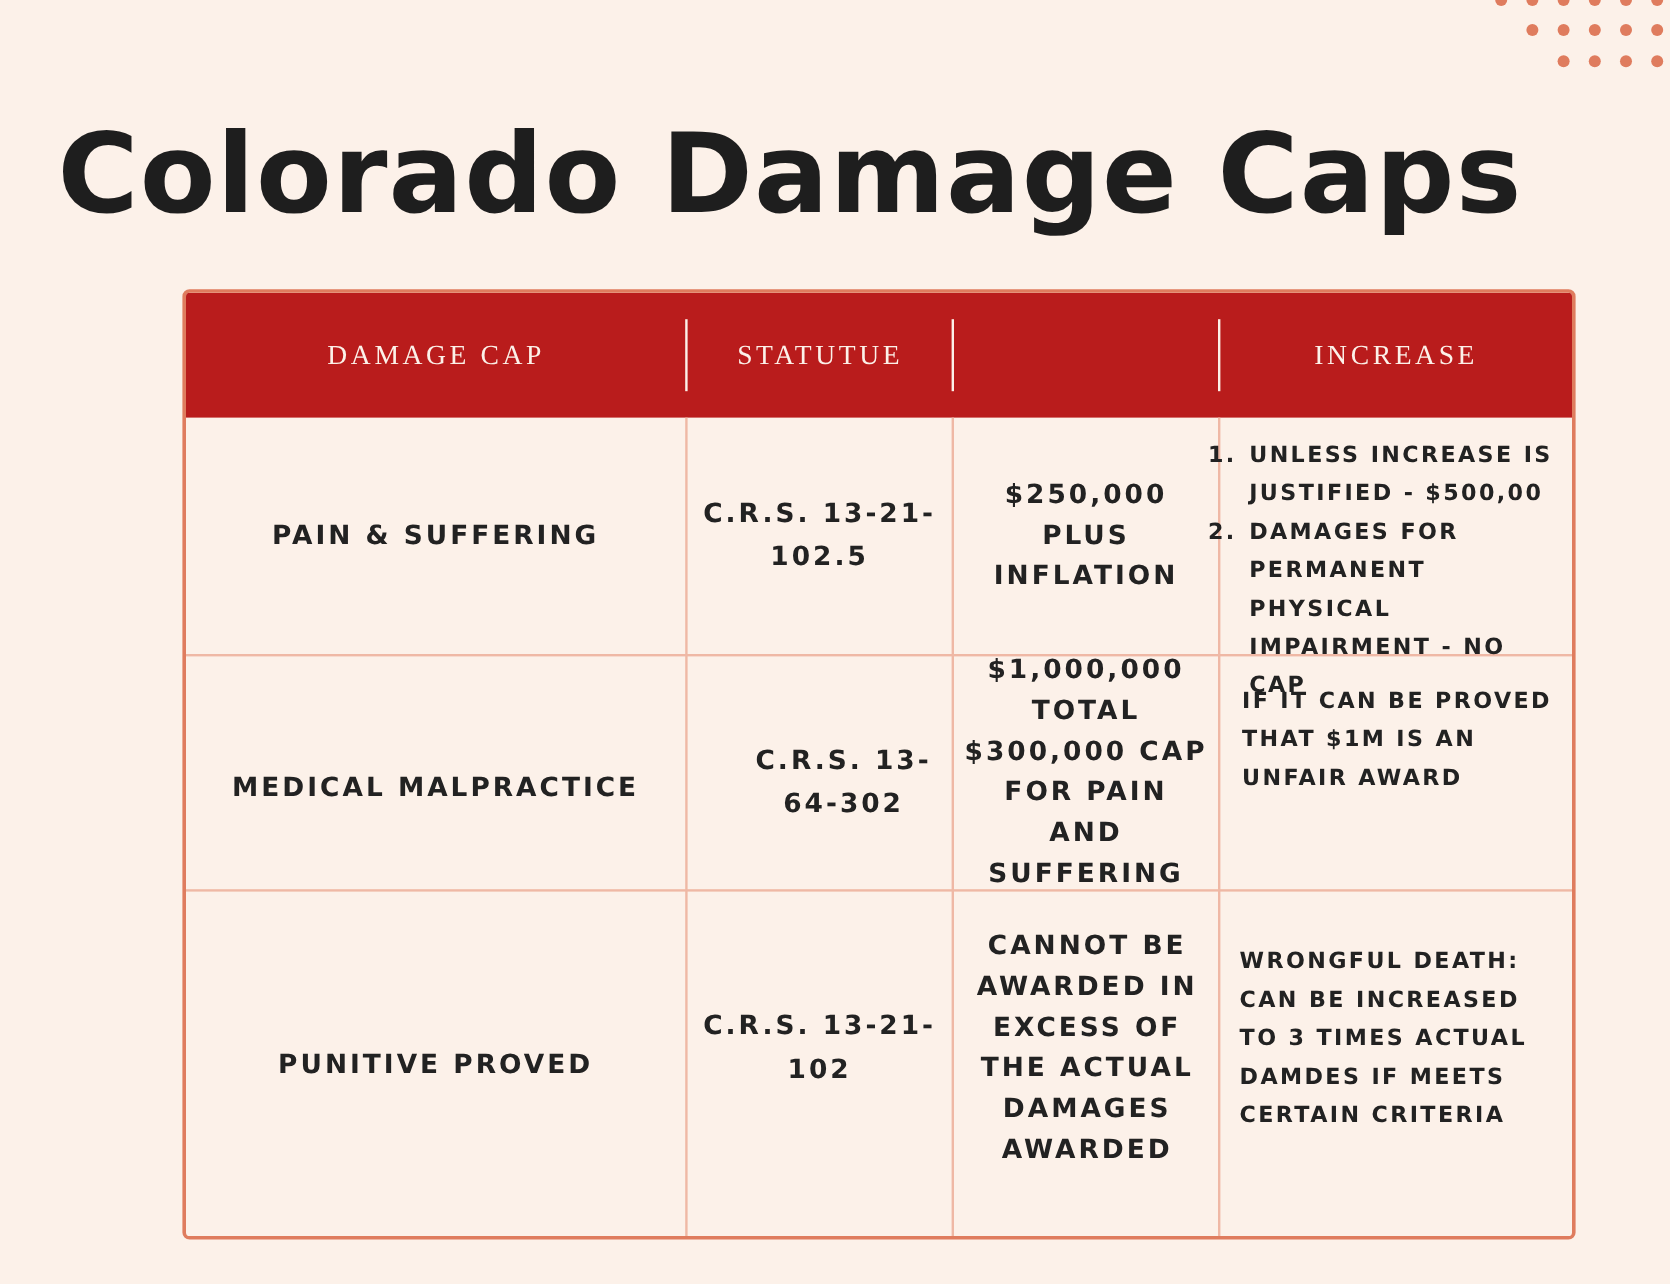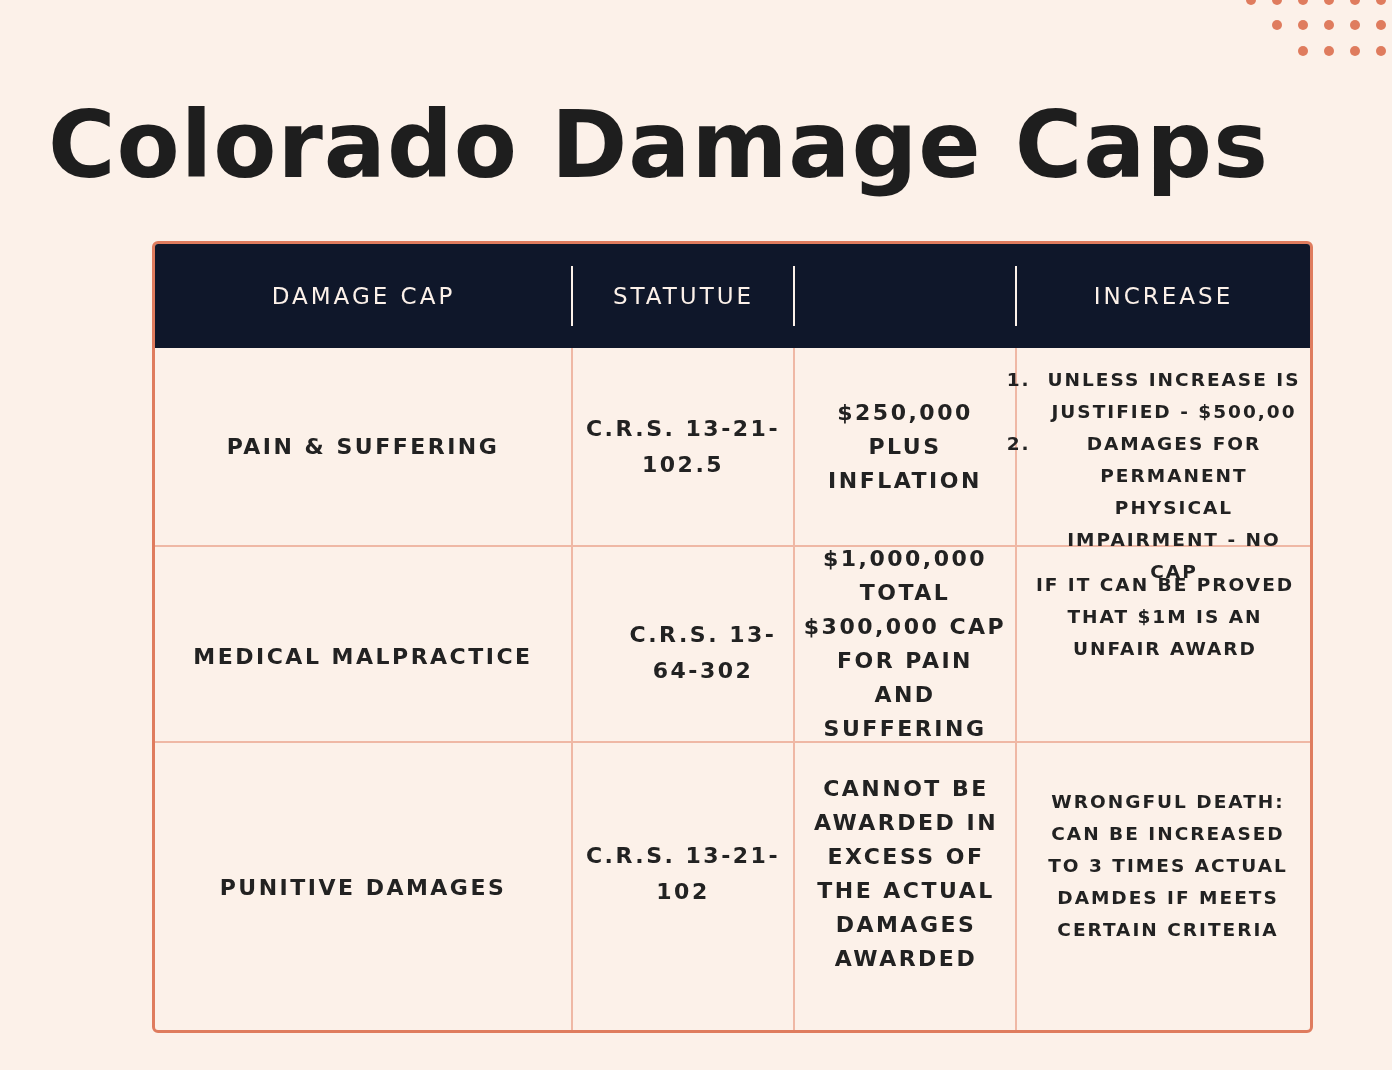--- a/index.html
+++ b/index.html
@@ -1,27 +1,27 @@
 <!DOCTYPE html>
 <html><head>
 <meta charset="utf-8">
 <style>
   html, body { margin:0; padding:0; }
   body { width:1392px; height:1070px; background:#fcf1e9; position:relative; overflow:hidden; font-family:"DejaVu Sans", sans-serif; color:#1e1e1e; }
   .dots { position:absolute; top:0; left:1240px; width:152px; height:70px; }
   .dot { position:absolute; width:10px; height:10px; border-radius:50%; background:#df7c5e; }
   .title { position:absolute; left:48px; top:92px; font-size:92px; font-weight:bold; letter-spacing:1px; margin:0; color:#1e1e1e; }
   .tbl { position:absolute; left:152px; top:241px; width:1161px; height:792px; border:3px solid #df7c5e; border-radius:6px; box-sizing:border-box; overflow:hidden; background:#fcf1e9; }
-  .hdr { position:absolute; left:0; top:0; width:100%; height:104px; background:#0f172a; }
+  .hdr { position:absolute; left:0; top:0; width:100%; height:104px; background:#b91c1c;font-family:Liberation Serif, serif; }
   .hcell { position:absolute; top:0; height:104px; display:flex; align-items:center; justify-content:center; color:#fcf1e9; font-size:23px; letter-spacing:3px; }
   .hsep { position:absolute; top:22px; width:2px; height:60px; background:#fcf1e9; }
   .vline { position:absolute; top:104px; bottom:0; width:2px; background:#efb8a5; }
   .hline { position:absolute; left:0; right:0; height:2px; background:#efb8a5; }
   .cell { position:absolute; display:flex; align-items:center; justify-content:center; text-align:center; font-size:22px; letter-spacing:2.5px; line-height:36px; font-weight:bold; color:#222; }
-  .cell.small { font-size:18.5px; line-height:32px; letter-spacing:2px; justify-content:flex-start; text-align:center; }
+  .cell.small { font-size:18.5px; line-height:32px; letter-spacing:2px; justify-content:flex-start; text-align:left; }
   .cell.amount { line-height:34px; }
   ol { margin:0; padding-left:22px; }
   li { padding-left:2px; }
 </style>
 </head>
 <body>
 
 <div class="dots">
   <div class="dot" style="left:6px;top:-5px"></div>
     <div class="dot" style="left:32px;top:-5px"></div>
@@ -71,18 +71,18 @@
   </div>
 
   <div>
     <div class="cell" style="left:0;top:303px;width:416px;height:220px">MEDICAL MALPRACTICE</div>
     <div class="cell" style="left:456px;top:303px;width:184px;height:212px">C.R.S. 13-64-302</div>
     <div class="cell amount" style="left:648px;top:303px;width:204px;height:194px">$1,000,000 TOTAL $300,000 CAP FOR PAIN AND SUFFERING</div>
     <div class="cell small" style="left:880px;top:325px;width:260px;height:110px;align-items:flex-start">IF IT CAN BE PROVED THAT $1M IS AN UNFAIR AWARD</div>
   </div>
 
   <div>
-    <div class="cell" style="left:0;top:499px;width:416px;height:290px">PUNITIVE DAMAGES</div>
+    <div class="cell" style="left:0;top:499px;width:416px;height:290px">PUNITIVE PROVED</div>
     <div class="cell" style="left:426px;top:499px;width:204px;height:262px">C.R.S. 13-21-102</div>
     <div class="cell amount" style="left:646px;top:499px;width:210px;height:262px">CANNOT BE AWARDED IN EXCESS OF THE ACTUAL DAMAGES AWARDED</div>
     <div class="cell small" style="left:878px;top:542px;width:270px;height:170px;align-items:flex-start">WRONGFUL DEATH: CAN BE INCREASED TO 3 TIMES ACTUAL DAMDES IF MEETS CERTAIN CRITERIA</div>
   </div>
 </div>
 
 </body></html>

